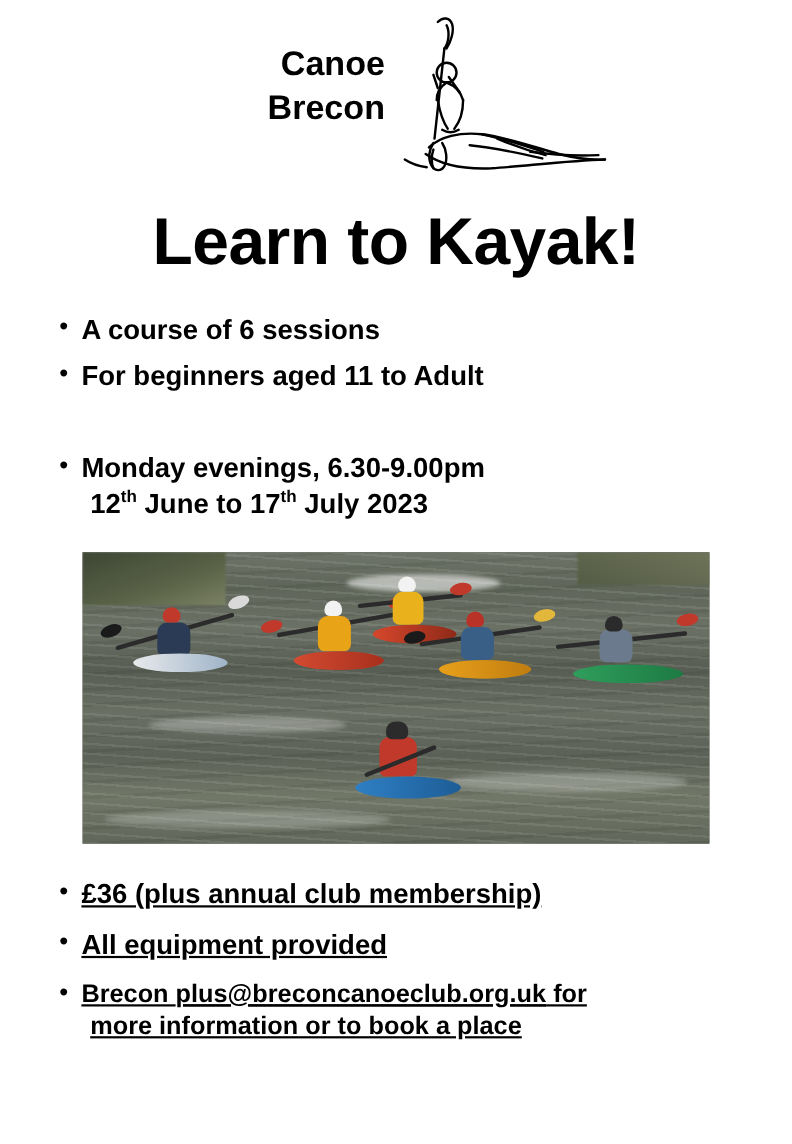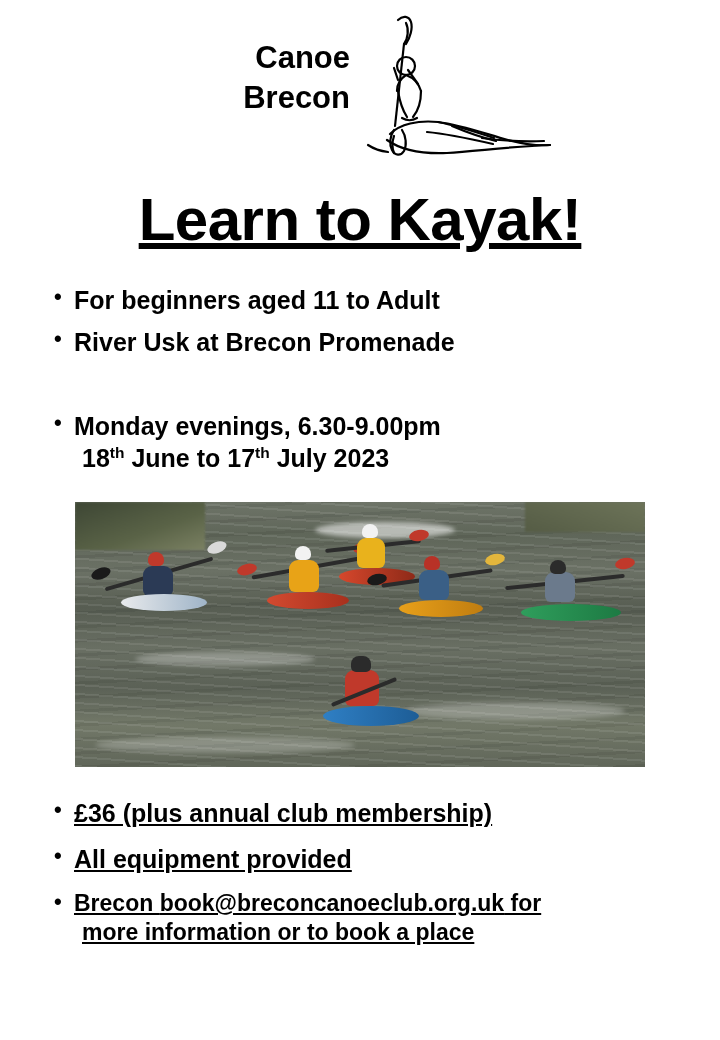--- a/index.html
+++ b/index.html
@@ -52,21 +52,20 @@
   }
 
   
   .title {
     text-align: center;
     font-size: 60px;
     font-weight: bold;
     line-height: 1.0;
     margin-top: 6px;
     letter-spacing: -0.5px;
-    text-decoration: underline;
   }
 
   
   .list {
     margin: 0;
     padding: 0;
     list-style: none;
   }
   .bullet {
     position: relative;
@@ -235,28 +234,28 @@
         <path d="M150 124 c22 3 42 4 62 3"></path>
         <path d="M95 118 c22 2 44 7 66 12"></path>
         <path d="M36 131 c6 4 12 6 20 7"></path>
       </svg>
     </div>
   </div>
 
   <div class="title" data-bind="title">Learn to Kayak!</div>
 
   <ul class="list block-a">
+    <li class="bullet" data-bind="details.0">A course of  6 sessions</li>
     <li class="bullet" data-bind="details.1">For beginners aged 11 to Adult</li>
-    <li class="bullet" data-bind="details.2">River Usk at Brecon Promenade</li>
   </ul>
 
   <ul class="list block-b">
     <li class="bullet">
       <span data-bind="schedule.line1">Monday evenings, 6.30-9.00pm</span>
-      <span class="sub"><span data-bind="schedule.date_prefix">18</span><sup data-bind="schedule.date_sup1">th</sup><span data-bind="schedule.date_mid"> June to 17</span><sup data-bind="schedule.date_sup2">th</sup><span data-bind="schedule.date_suffix"> July 2023</span></span>
+      <span class="sub"><span data-bind="schedule.date_prefix">12</span><sup data-bind="schedule.date_sup1">th</sup><span data-bind="schedule.date_mid"> June to 17</span><sup data-bind="schedule.date_sup2">th</sup><span data-bind="schedule.date_suffix"> July 2023</span></span>
     </li>
   </ul>
 
   <div class="photo-wrap">
     <div class="river"></div>
     <div class="bank"></div>
     <div class="bank2"></div>
 
     <div class="foam" style="left:240px; top:20px; width:140px; height:16px;"></div>
     <div class="foam" style="left:60px; top:150px; width:180px; height:14px; opacity:.5;"></div>
@@ -311,18 +310,18 @@
       <div class="helmet" style="left:28px; top:-4px; background:#2b2b2b; width:20px; height:16px;"></div>
       <div class="paddle" style="left:6px; top:30px; width:70px; transform:rotate(-22deg);"></div>
       <div class="boat" style="left:0px; top:46px; background:linear-gradient(90deg,#2f7fc4,#1d5d96); width:96px; height:20px;"></div>
     </div>
   </div>
 
   <ul class="list block-c">
     <li class="bullet" data-bind="footer.0">£36 (plus annual club membership)</li>
     <li class="bullet" data-bind="footer.1">All equipment provided</li>
     <li class="bullet small wrapline">
-      <span data-bind="contact.prefix">Brecon </span><a class="email" href="#" data-bind="contact.email" style="color:#000;">book@breconcanoeclub.org.uk</a><span data-bind="contact.suffix"> for</span>
+      <span data-bind="contact.prefix">Brecon </span><a class="email" href="#" data-bind="contact.email" style="color:#000;">plus@breconcanoeclub.org.uk</a><span data-bind="contact.suffix"> for</span>
       <span class="sub" data-bind="contact.line2">more information or to book a place</span>
     </li>
   </ul>
 
 </div>
 
 </body></html>

